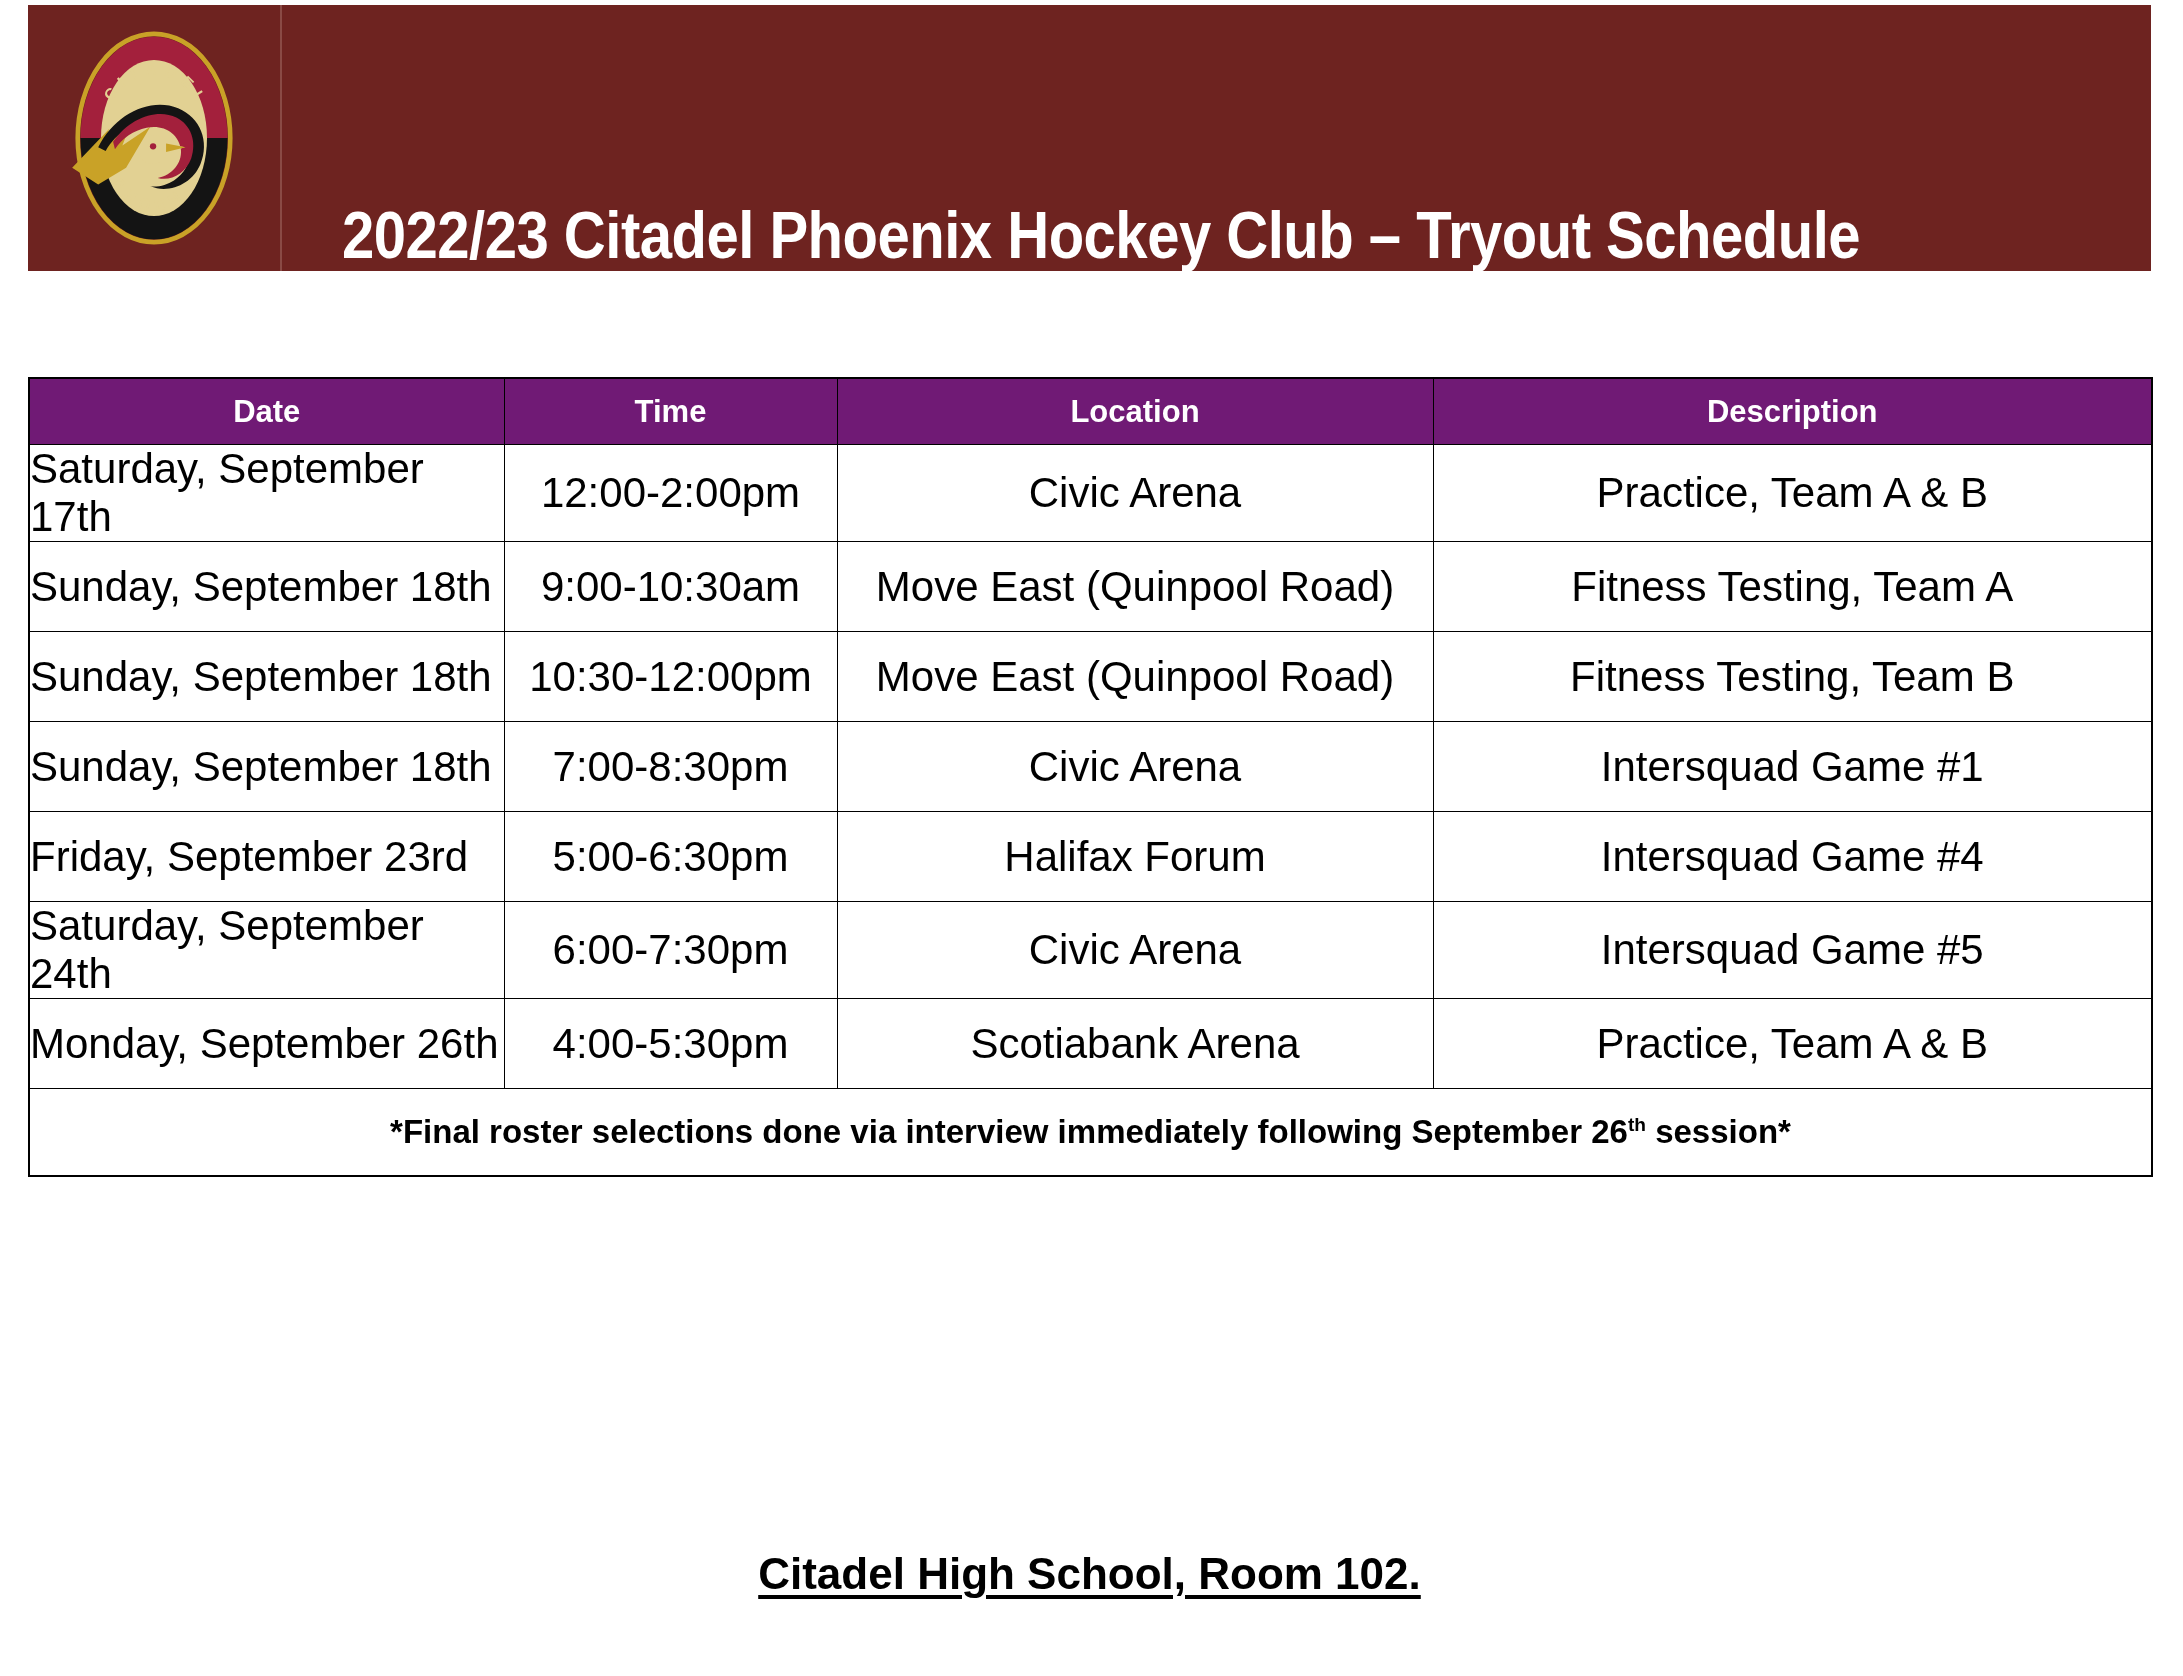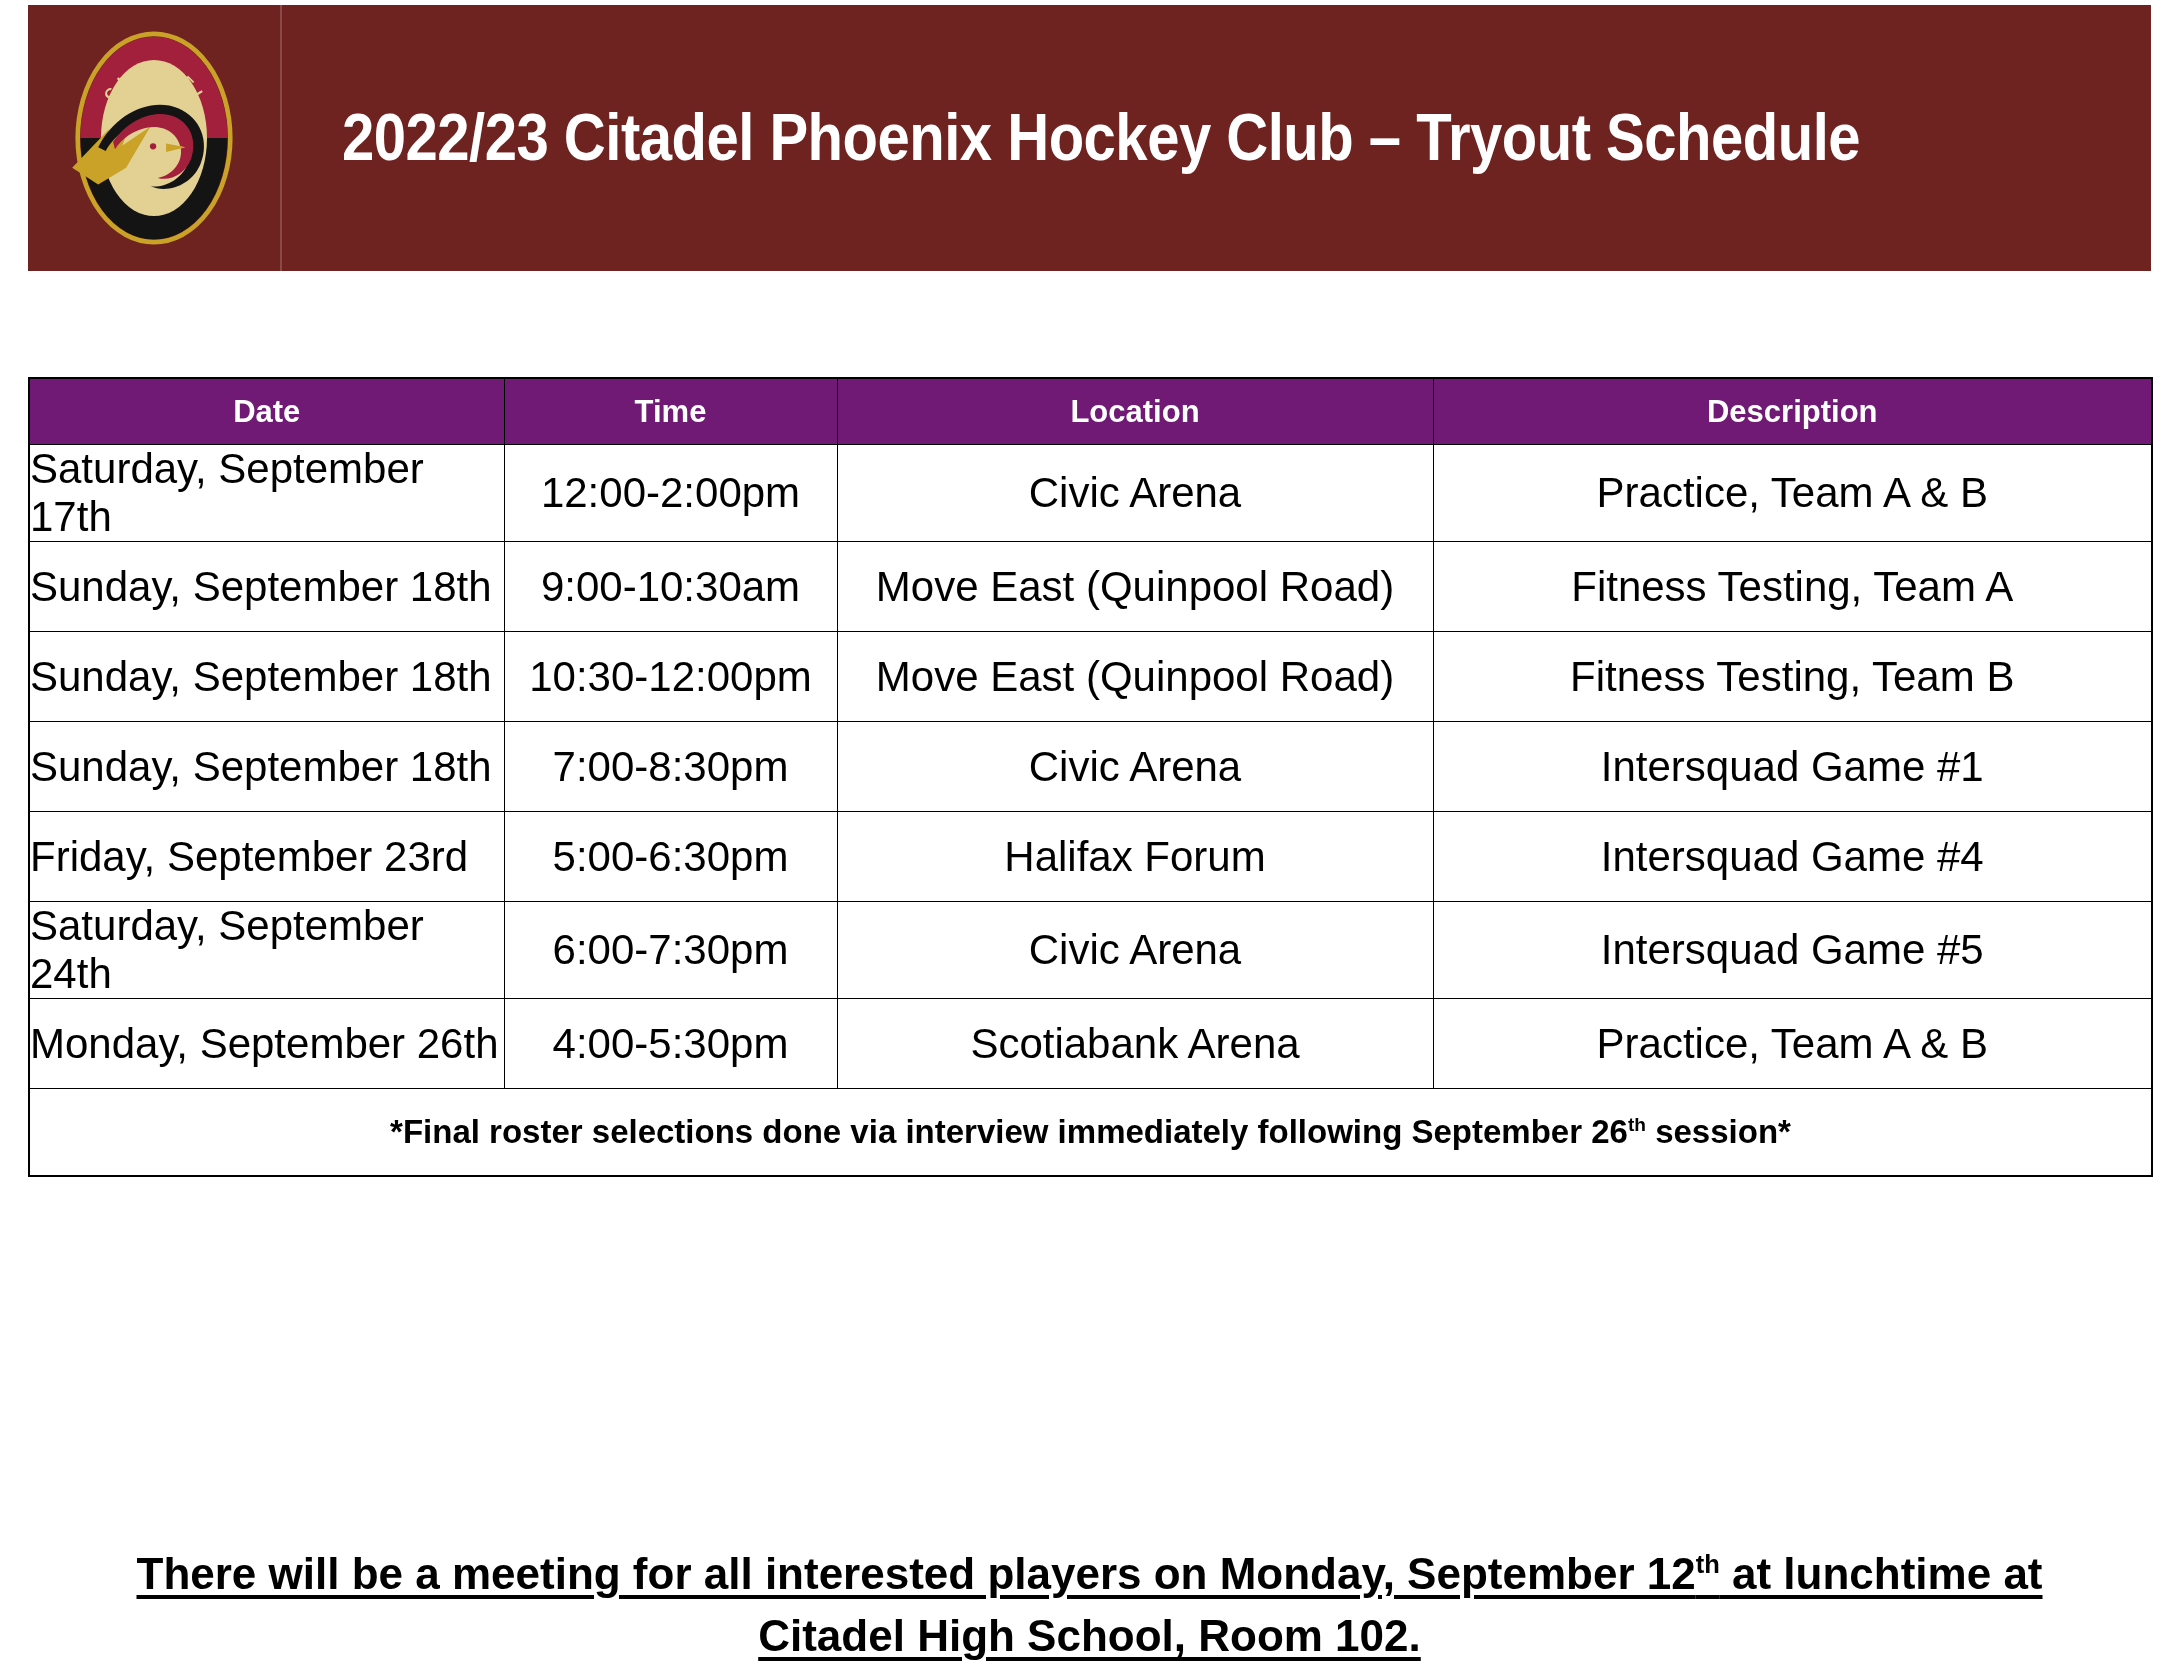--- a/index.html
+++ b/index.html
@@ -35,21 +35,21 @@
     flex: 0 0 254px;
     box-sizing: border-box;
     border-right: 2.8px solid #8a4a45;
   }
   .logo-svg { display: block; }
 
   .title-cell {
     flex: 1 1 auto;
     padding-left: 60px;
     display: flex;
-    align-items: center;
+    align-items: flex-end;
     height: 266px;
   }
   .banner-title {
     color: #ffffff;
     font-size: 66px;
     font-weight: bold;
     letter-spacing: -0.6px;
     line-height: 1.05;
     white-space: nowrap;
     transform: scaleX(0.88);
@@ -242,21 +242,16 @@
         </tr>
         <tr>
           <td class="note-row" colspan="4"><span>*Final roster selections done via interview immediately following September 26</span><sup>th</sup><span> session*</span></td>
         </tr>
       </tbody>
   </table>
 </div>
 
 <div class="footer-notice">
   <div>
-    <span class="ul-line">
-      <span>There will be a meeting for all interested players on Monday, September 12</span><sup>th</sup><span> at lunchtime at</span>
-    </span>
-  </div>
-  <div>
     <span class="ul-line">Citadel High School, Room 102.</span>
   </div>
 </div>
 
 
 </body></html>

